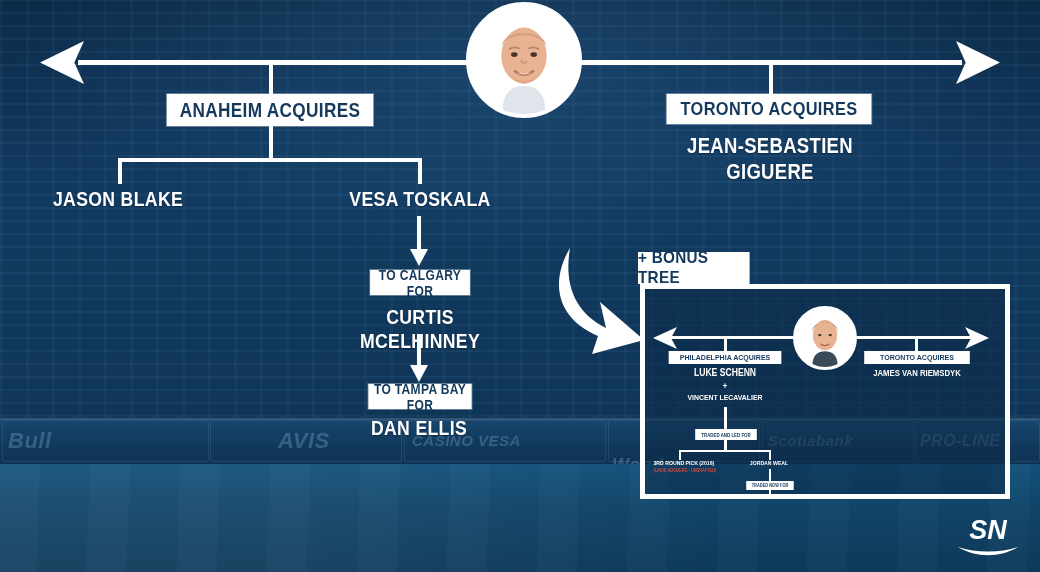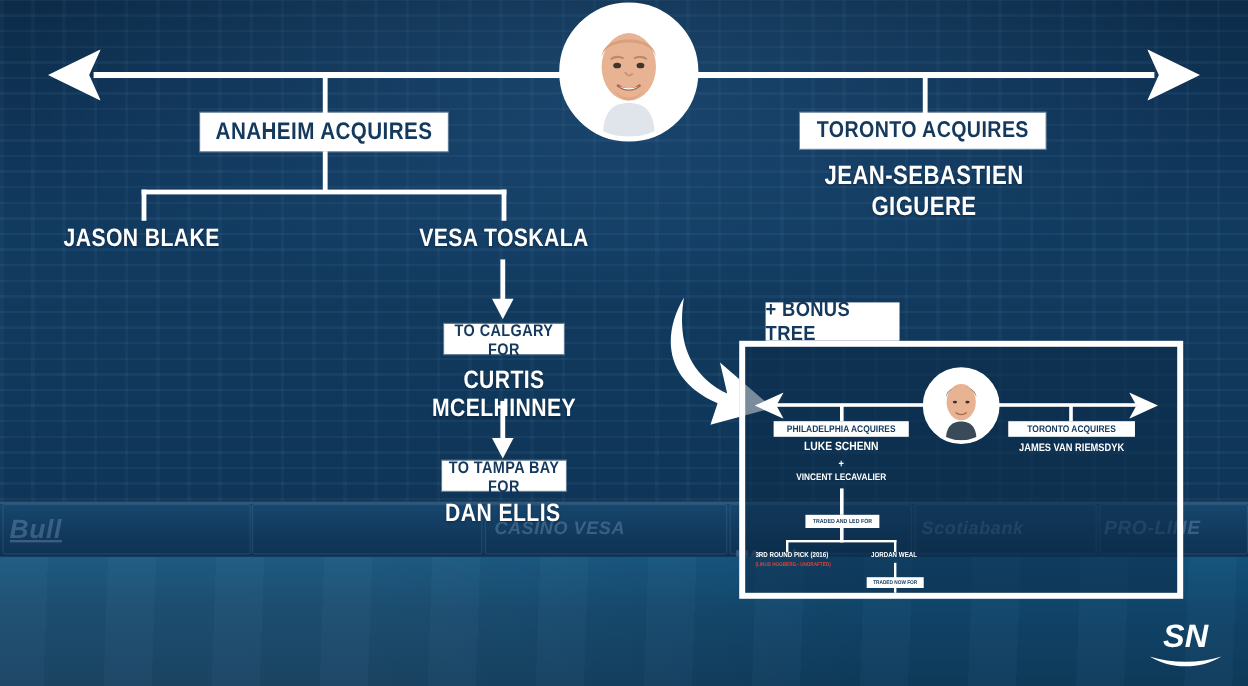--- a/index.html
+++ b/index.html
@@ -100,21 +100,21 @@
   .curved-arrow{position:absolute;left:548px;top:240px;width:120px;height:120px;}
 
   
   .bonus-tab{
     position:absolute;left:638px;top:252px;width:124px;height:32px;
     background:#fff;color:#14395c;font-weight:bold;font-size:17px;
     display:flex;align-items:center;justify-content:center;
     letter-spacing:.3px;transform:scaleX(.9);transform-origin:left center;
   }
   .bonus-frame{
-    position:absolute;left:616px;top:284px;width:360px;height:205px;
+    position:absolute;left:640px;top:284px;width:360px;height:205px;
     border:5px solid #ffffff;background:rgba(12,44,72,.55);
     overflow:hidden;
   }
   .bonus-inner{position:absolute;inset:0;}
   .mini-axis{position:absolute;background:#fff;height:3px;}
   .mini-box{
     position:absolute;background:#fff;color:#14395c;font-weight:bold;
     display:flex;align-items:center;justify-content:center;
     text-align:center;transform:scaleX(.88);white-space:nowrap;
     overflow:hidden;
@@ -136,22 +136,23 @@
 <body>
 
 <div class="stage">
 
   <div class="bg">
     <div class="bg-stands"></div>
     <div class="bg-glow"></div>
     <div class="bg-boards"></div>
 
     <div class="ad-box" style="left:2px;width:205px;"></div>
-    <div class="board-ad" style="left:8px;width:90px;text-decoration:underline;">Bull</div>
+    <div class="board-ad" style="left:8px;width:90px;">Bull</div>
     <div class="ad-box" style="left:210px;width:190px;"></div>
+    <div class="board-ad" style="left:278px;width:120px;">AVIS</div>
     <div class="ad-box" style="left:404px;width:200px;"></div>
     <div class="board-ad" style="left:412px;width:180px;font-size:15px;">CASINO VESA</div>
     <div class="ad-box" style="left:608px;width:150px;"></div>
     <div class="board-ad" style="left:612px;width:140px;font-size:18px;margin-top:24px;">Wonder</div>
     <div class="ad-box" style="left:762px;width:150px;"></div>
     <div class="board-ad" style="left:768px;width:140px;font-size:15px;">Scotiabank</div>
     <div class="ad-box" style="left:916px;width:122px;"></div>
     <div class="board-ad" style="left:920px;width:115px;font-size:16px;">PRO-LINE</div>
 
     <div class="bg-ice"></div>

